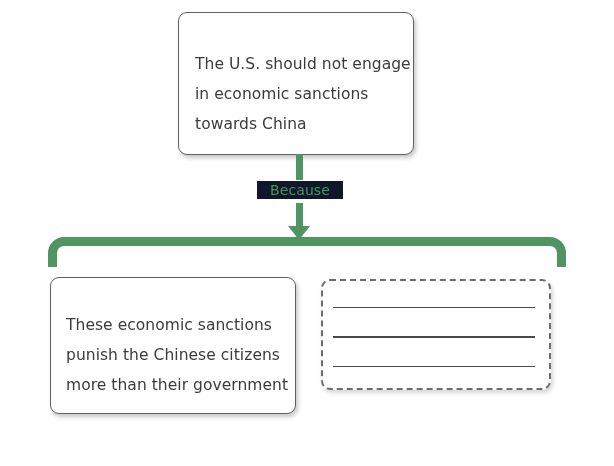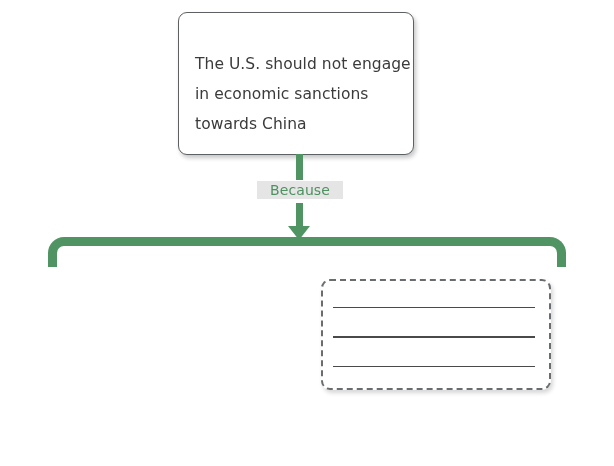--- a/index.html
+++ b/index.html
@@ -87,21 +87,21 @@
   .connector-label {
     position: absolute;
     left: 257px;
     top: 181px;
     width: 86px;
     text-align: center;
     color: #4e9161;
     font-size: 14px;
     line-height: 18px;
     letter-spacing: 0.1px;
-    background: #e5e5e5;
+    background: #0f172a;
   }
 
   
   .bracket {
     position: absolute;
     left: 48px;
     top: 237px;
     width: 518px;
     height: 30px;
     box-sizing: border-box;
@@ -161,20 +161,23 @@
     <span class="card-text">The U.S. should not engage in economic sanctions towards China</span>
   </div>
 
   <div class="connector-top"></div>
   <div class="connector-label">Because</div>
   <div class="connector-bottom"></div>
   <div class="connector-arrowhead"></div>
 
   <div class="bracket"></div>
 
+  <div class="card" id="reason-card">
+    <span class="card-text">These economic sanctions punish the Chinese citizens more than their government</span>
+  </div>
 
   <div id="placeholder-card">
     <div class="rule-lines">
       <div class="rule-line"></div>
       <div class="rule-line"></div>
       <div class="rule-line"></div>
     </div>
   </div>
 
 </div>

